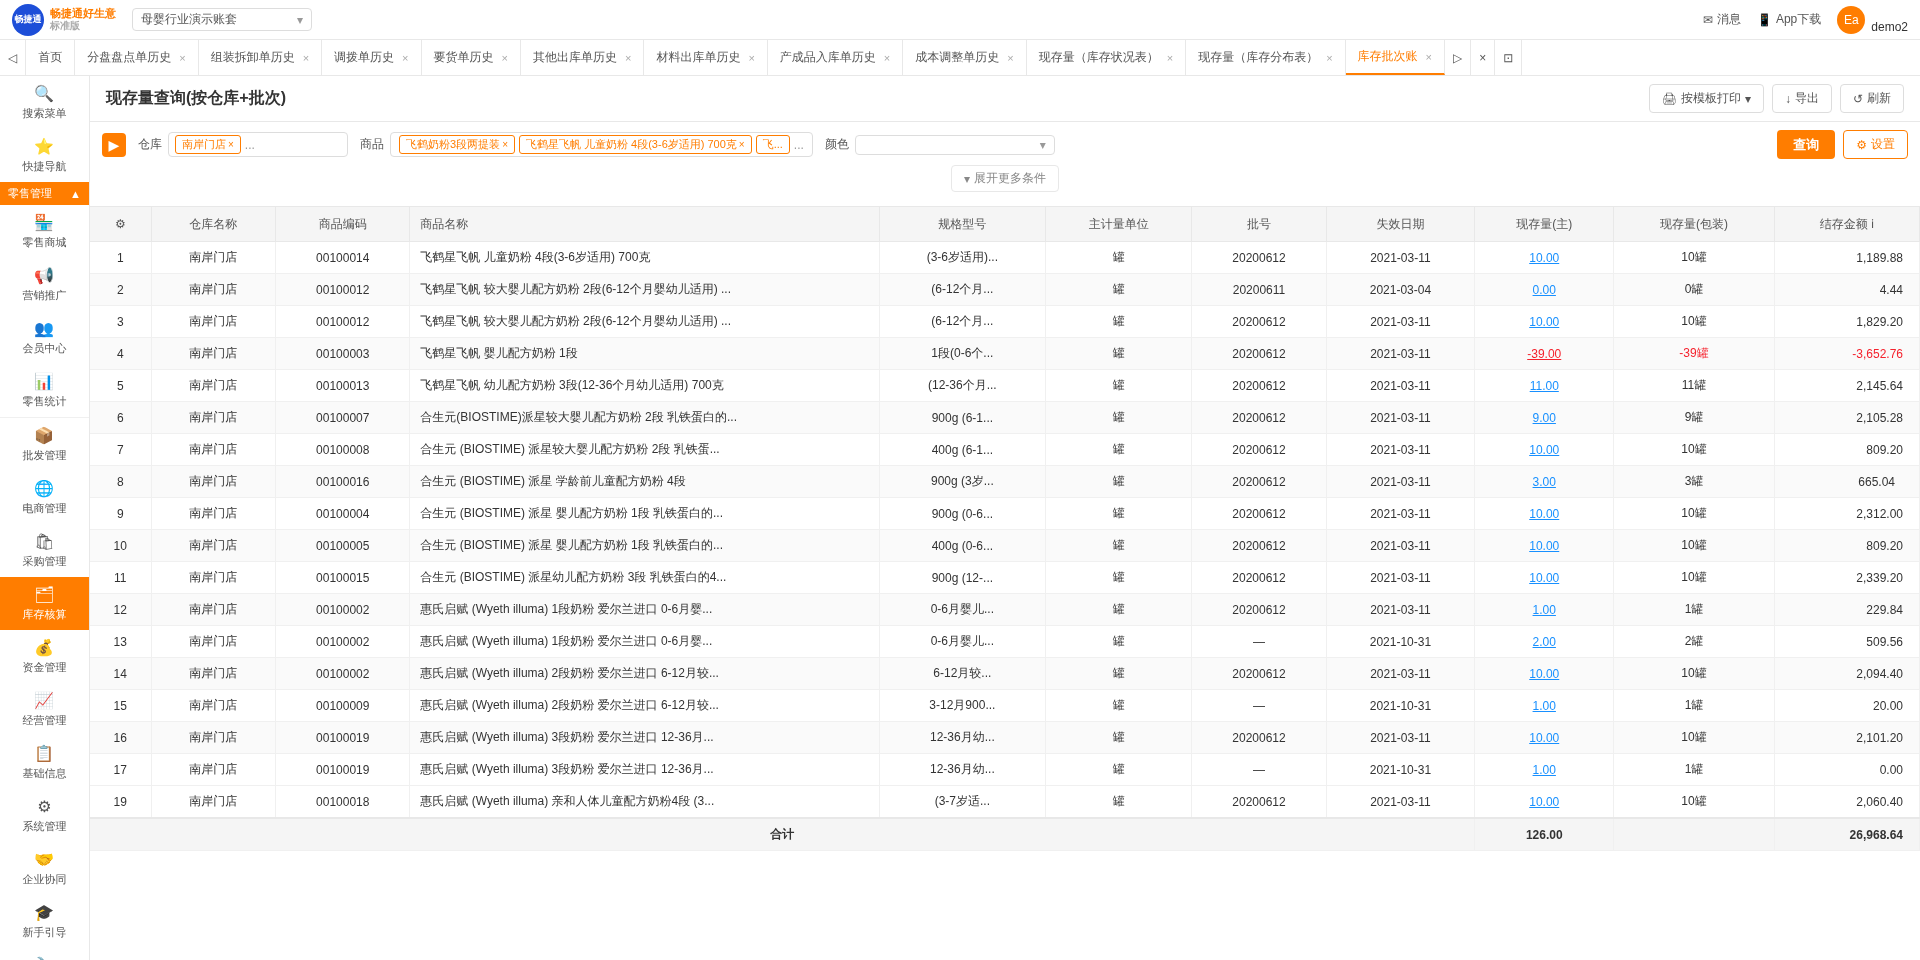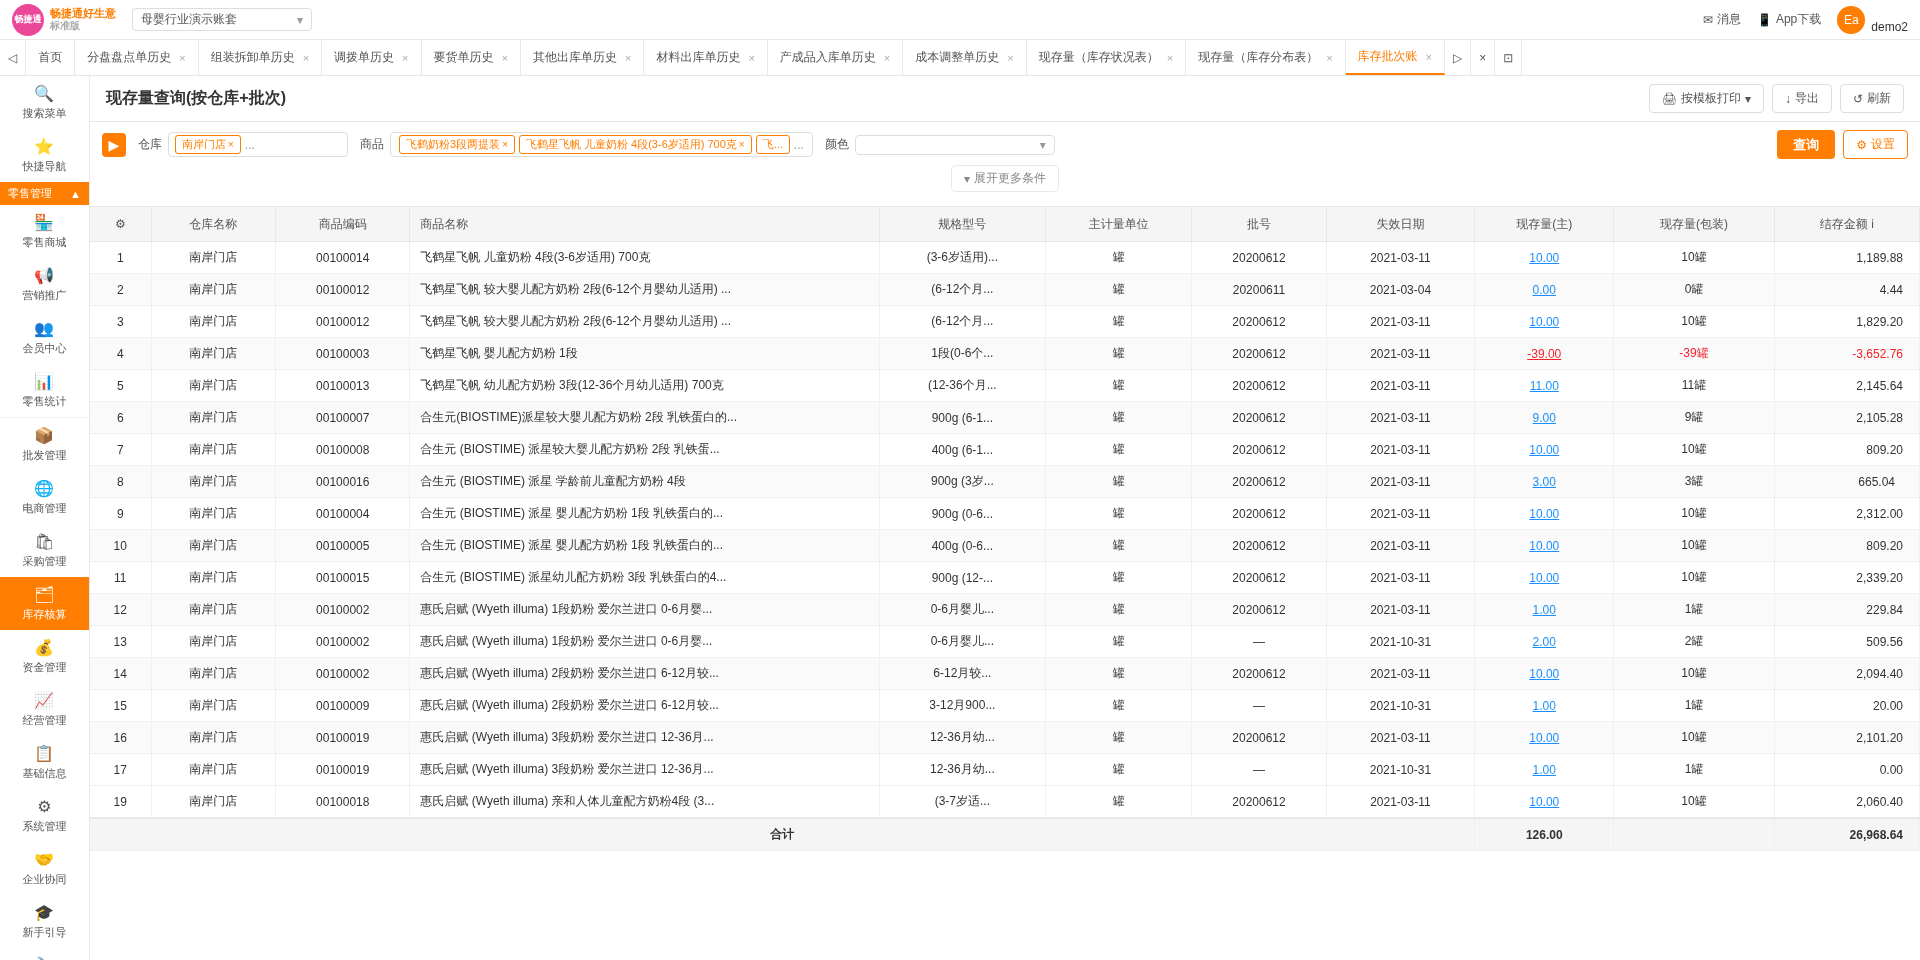--- a/index.html
+++ b/index.html
@@ -1,21 +1,21 @@
 <!DOCTYPE html>
 <html><head>
   <meta charset="utf-8">
   <style>
     * { margin: 0; padding: 0; box-sizing: border-box; }
     body { font-family: 'Microsoft YaHei', Arial, sans-serif; font-size: 12px; background: #f5f5f5; color: #333; width: 1920px; height: 960px; overflow: hidden; }
 
     
     .top-bar { display: flex; align-items: center; height: 40px; background: #fff; border-bottom: 1px solid #e8e8e8; padding: 0 12px; gap: 16px; }
     .logo-area { display: flex; align-items: center; gap: 6px; min-width: 90px; }
-    .logo-icon { width: 32px; height: 32px; background: #ec4899; border-radius: 16px; display: flex; align-items: center; justify-content: center; color: #fff; font-size: 10px; font-weight: bold; }
+    .logo-icon { width: 32px; height: 32px; background: #1d4ed8; border-radius: 16px; display: flex; align-items: center; justify-content: center; color: #fff; font-size: 10px; font-weight: bold; }
     .logo-text { font-size: 11px; color: #ff7d00; font-weight: bold; line-height: 1.2; }
     .enterprise-select { display: flex; align-items: center; gap: 4px; border: 1px solid #ddd; border-radius: 4px; padding: 2px 8px; cursor: pointer; font-size: 12px; color: #555; background: #fff; min-width: 180px; }
     .enterprise-select .arrow { color: #999; margin-left: auto; }
     .top-right { margin-left: auto; display: flex; align-items: center; gap: 16px; }
     .top-icon-btn { display: flex; align-items: center; gap: 4px; color: #555; cursor: pointer; font-size: 12px; }
     .user-info { display: flex; align-items: flex-end; gap: 6px; cursor: pointer; }
     .user-avatar { width: 28px; height: 28px; border-radius: 50%; background: #ff7d00; display: flex; align-items: center; justify-content: center; color: #fff; font-size: 12px; }
 
     
     .tab-bar { display: flex; align-items: center; height: 36px; background: #fff; border-bottom: 1px solid #e8e8e8; overflow: hidden; }

